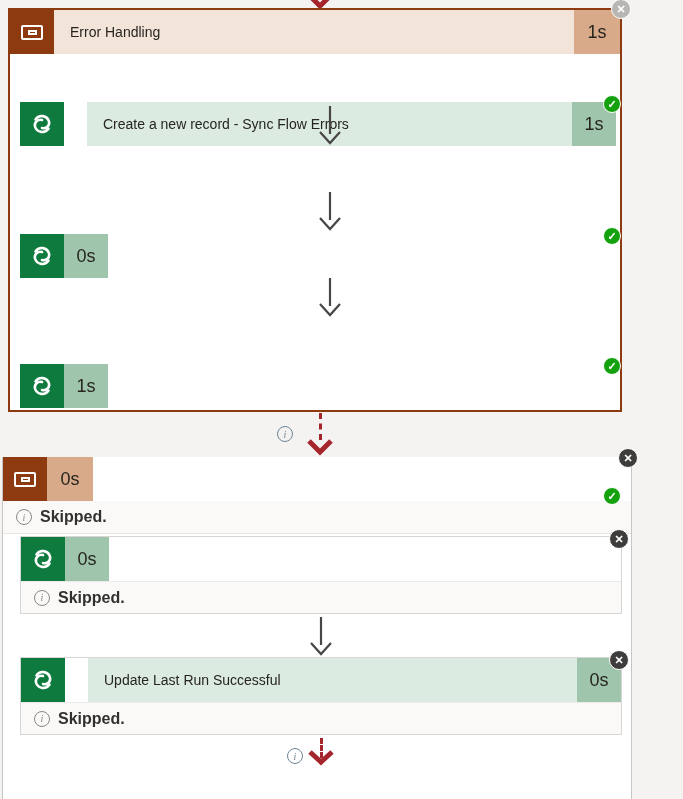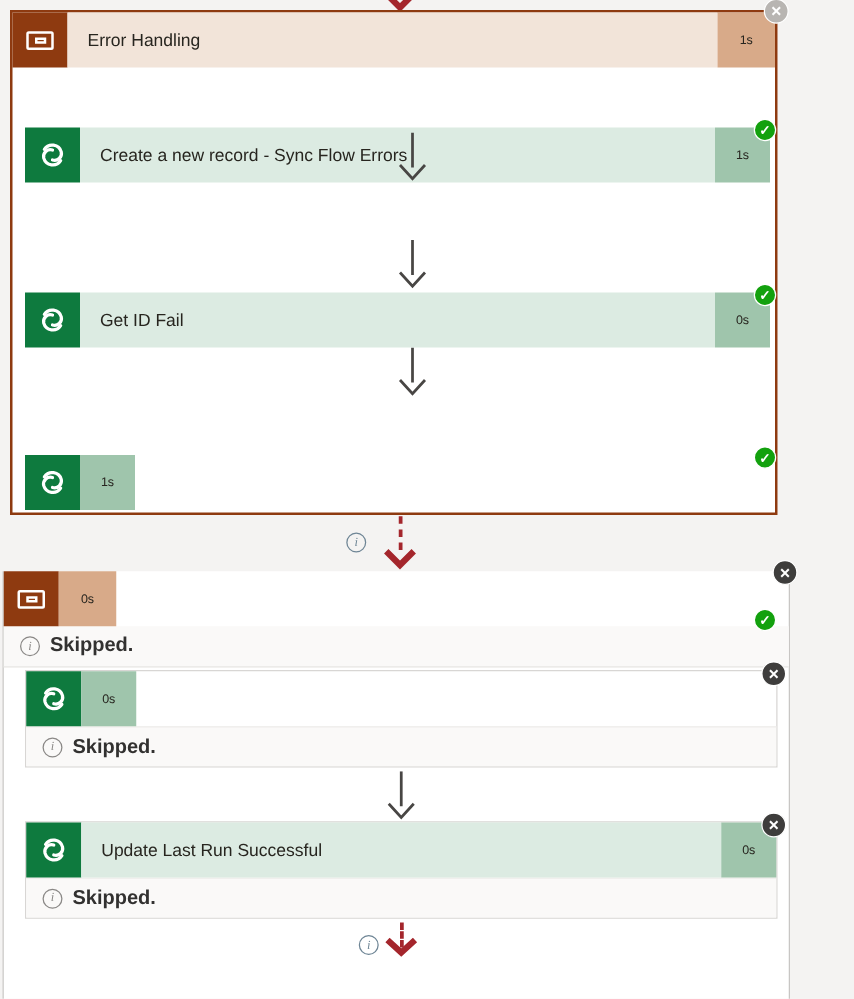--- a/index.html
+++ b/index.html
@@ -18,26 +18,26 @@
     width:44px; height:44px; flex:0 0 44px;
     display:flex; align-items:center; justify-content:center;
   }
   .action-title {
     flex:1; display:flex; align-items:center;
     padding-left:16px; font-size:14px; color:#27251f;
     white-space:nowrap; overflow:hidden;
   }
   .action-dur {
     flex:0 0 44px; display:flex; align-items:center; justify-content:center;
-    font-size:10px; color:#27251f;
+    font-size:18px; color:#27251f;
   }
 
   
   .green  .action-icon { background:#0E7A3E; }
-  .green  .action-title { background:#DCEBE2; }
+  .green  .action-title { background:#DCEBE2;margin-left:23px; }
   .green  .action-dur { background:#9FC5AC; }
   .red    .action-icon { background:#DF0C0C; }
   .red    .action-title { background:#FAD8D6; }
   .red    .action-dur { background:#F1A7A3; }
   .tan    .action-icon { background:#8E3A10; }
   .tan    .action-title { background:#F2E4D9; }
   .tan    .action-dur { background:#D8AA89; }
 
   
   .badge {
@@ -138,21 +138,20 @@
   </div>
 
   <div class="action-row green abs" style="left:10px; top:136px; width:596px;">
     <div class="badge badge-check">✓</div>
     <div class="action-icon">
       <svg width="26" height="26" viewBox="0 0 26 26">
         <path d="M6.5 8.5 A 7.5 7.5 0 0 1 20 10.5 A 5.5 5.5 0 0 1 13 17" fill="none" stroke="#fff" stroke-width="2.6" stroke-linecap="round"></path>
         <path d="M19.5 17.5 A 7.5 7.5 0 0 1 6 15.5 A 5.5 5.5 0 0 1 13 9" fill="none" stroke="#fff" stroke-width="2.6" stroke-linecap="round"></path>
       </svg>
     </div>
-    <div class="action-title">Get ID Fail</div>
     <div class="action-dur">0s</div>
   </div>
 
   <div class="abs" style="left:298px; top:182px;">
     <svg width="44" height="40" viewBox="0 0 44 40">
       <line x1="22" y1="0" x2="22" y2="28" stroke="#484644" stroke-width="2.2"></line>
       <polyline points="12,26 22,37 32,26" fill="none" stroke="#484644" stroke-width="2.2"></polyline>
     </svg>
   </div>
 

